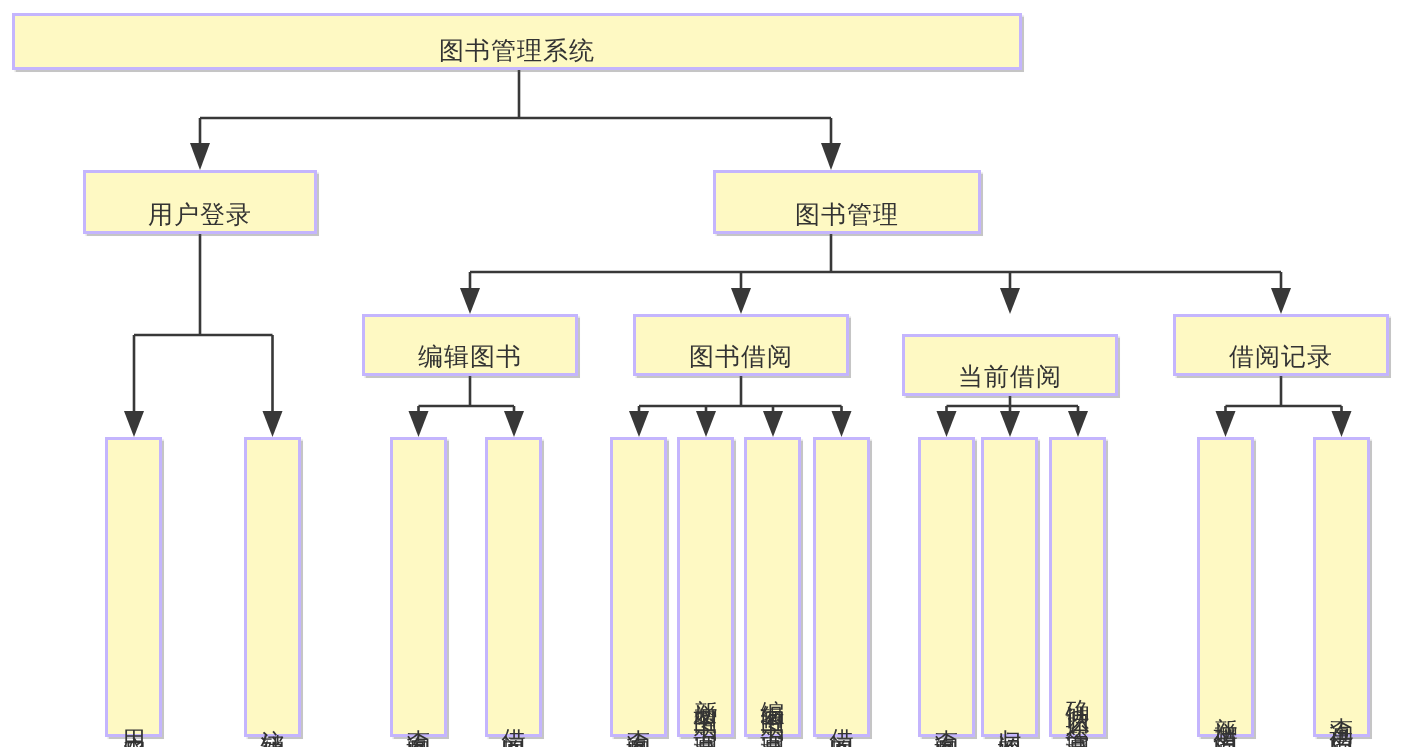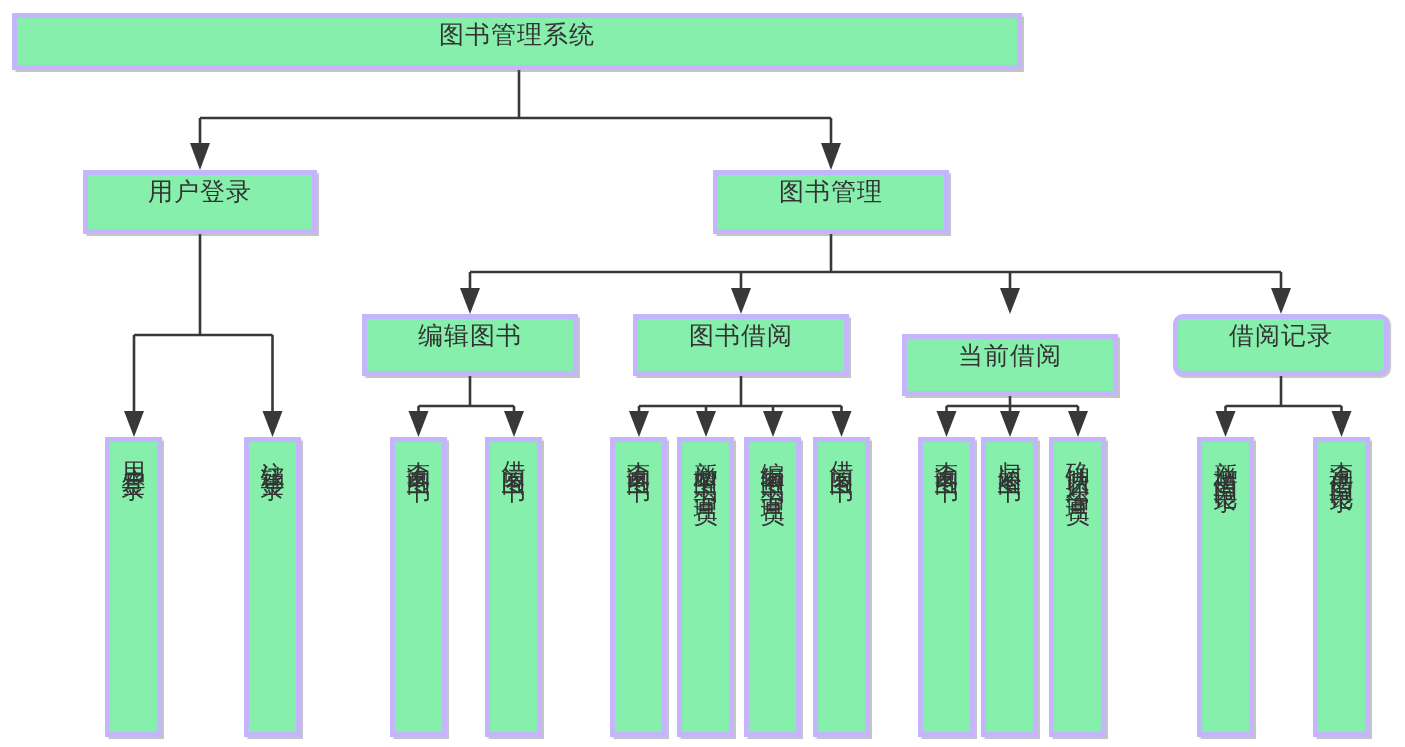--- a/index.html
+++ b/index.html
@@ -18,25 +18,25 @@
   #connectors {
     position: absolute;
     left: 0;
     top: 0;
     width: 1405px;
     height: 747px;
   }
   .node {
     position: absolute;
     box-sizing: border-box;
-    background: #86efac;
-    border: 5px solid #c4b5fd;
+    background: #fef9c3;
+    border: 3px solid #c4b5fd;
     box-shadow: 1.5px 1.5px 1px rgba(90,90,90,0.35);
     display: flex;
-    align-items: flex-start;
+    align-items: flex-end;
     justify-content: center;
     color: #333333;
   }
   .hbox {
     font-size: 25px;
     letter-spacing: 1px;
     white-space: nowrap;
   }
   .vbox {
     width: 57px;
@@ -129,34 +129,34 @@
     </g>
   </svg>
 
   <div class="node hbox" style="left:12px; top:13px; width:1010px; height:57px;">
     <span class="label">图书管理系统</span>
   </div>
 
   <div class="node hbox" style="left:83px; top:170px; width:234px; height:64px;">
     <span class="label">用户登录</span>
   </div>
-  <div class="node hbox" style="left:713px; top:170px; width:236px; height:64px;">
+  <div class="node hbox" style="left:713px; top:170px; width:268px; height:64px;">
     <span class="label">图书管理</span>
   </div>
 
   <div class="node hbox" style="left:362px; top:314px; width:216px; height:62px;">
     <span class="label">编辑图书</span>
   </div>
   <div class="node hbox" style="left:633px; top:314px; width:216px; height:62px;font-family:Liberation Mono, monospace;">
     <span class="label">图书借阅</span>
   </div>
   <div class="node hbox" style="left:902px; top:314px; width:216px; height:62px;margin-top:20px;">
     <span class="label">当前借阅</span>
   </div>
-  <div class="node hbox" style="left:1173px; top:314px; width:216px; height:62px;border-radius:10px;">
+  <div class="node hbox" style="left:1173px; top:314px; width:216px; height:62px;">
     <span class="label">借阅记录</span>
   </div>
 
   <div class="node vbox" style="left:105px;">
     <span class="vtext">用户登录</span>
   </div>
   <div class="node vbox" style="left:244px;">
     <span class="vtext">注销登录</span>
   </div>
   <div class="node vbox" style="left:390px;">

